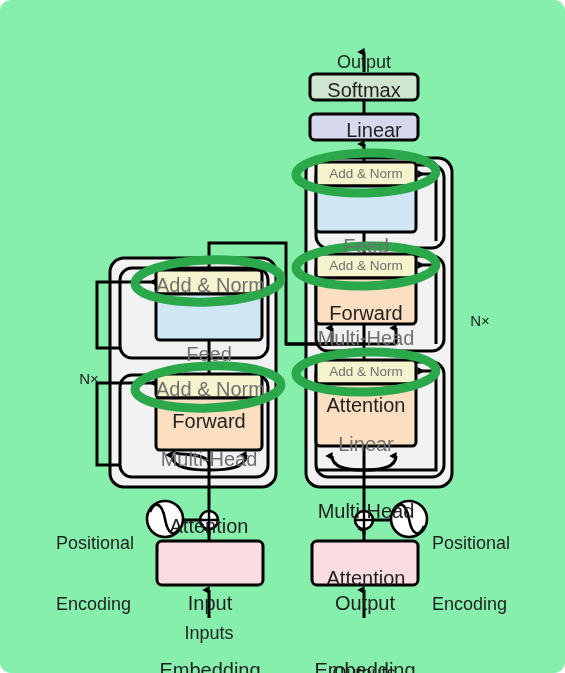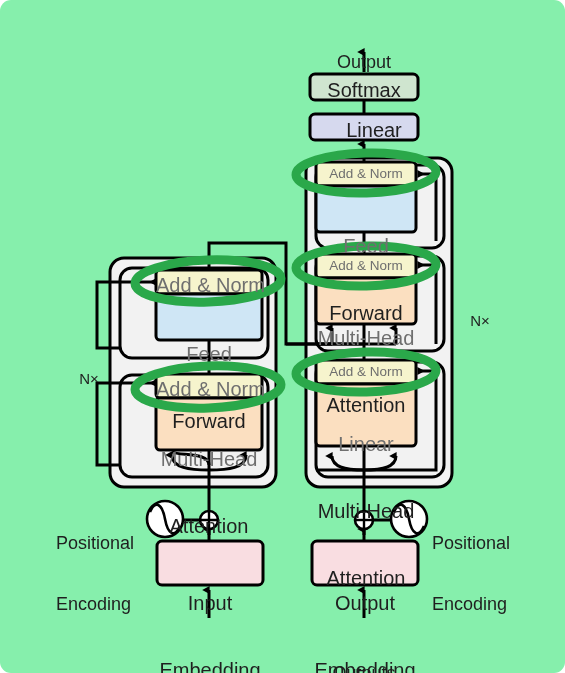--- a/index.html
+++ b/index.html
@@ -300,18 +300,19 @@
 
   <div class="lbl box-lbl" style="left:157px; top:547px; width:106px;">
     <div>Input</div>
     <div>Embedding</div>
   </div>
   <div class="lbl box-lbl" style="left:312px; top:547px; width:106px;">
     <div>Output</div>
     <div>Embedding</div>
   </div>
 
+  <div class="lbl outer-lbl" style="left:149px; top:623px; width:120px;">Inputs</div>
   <div class="lbl outer-lbl" style="left:290px; top:623px; width:148px;">
     <div>Outputs</div>
     
   </div>
 
 </div>
 
 </body></html>

